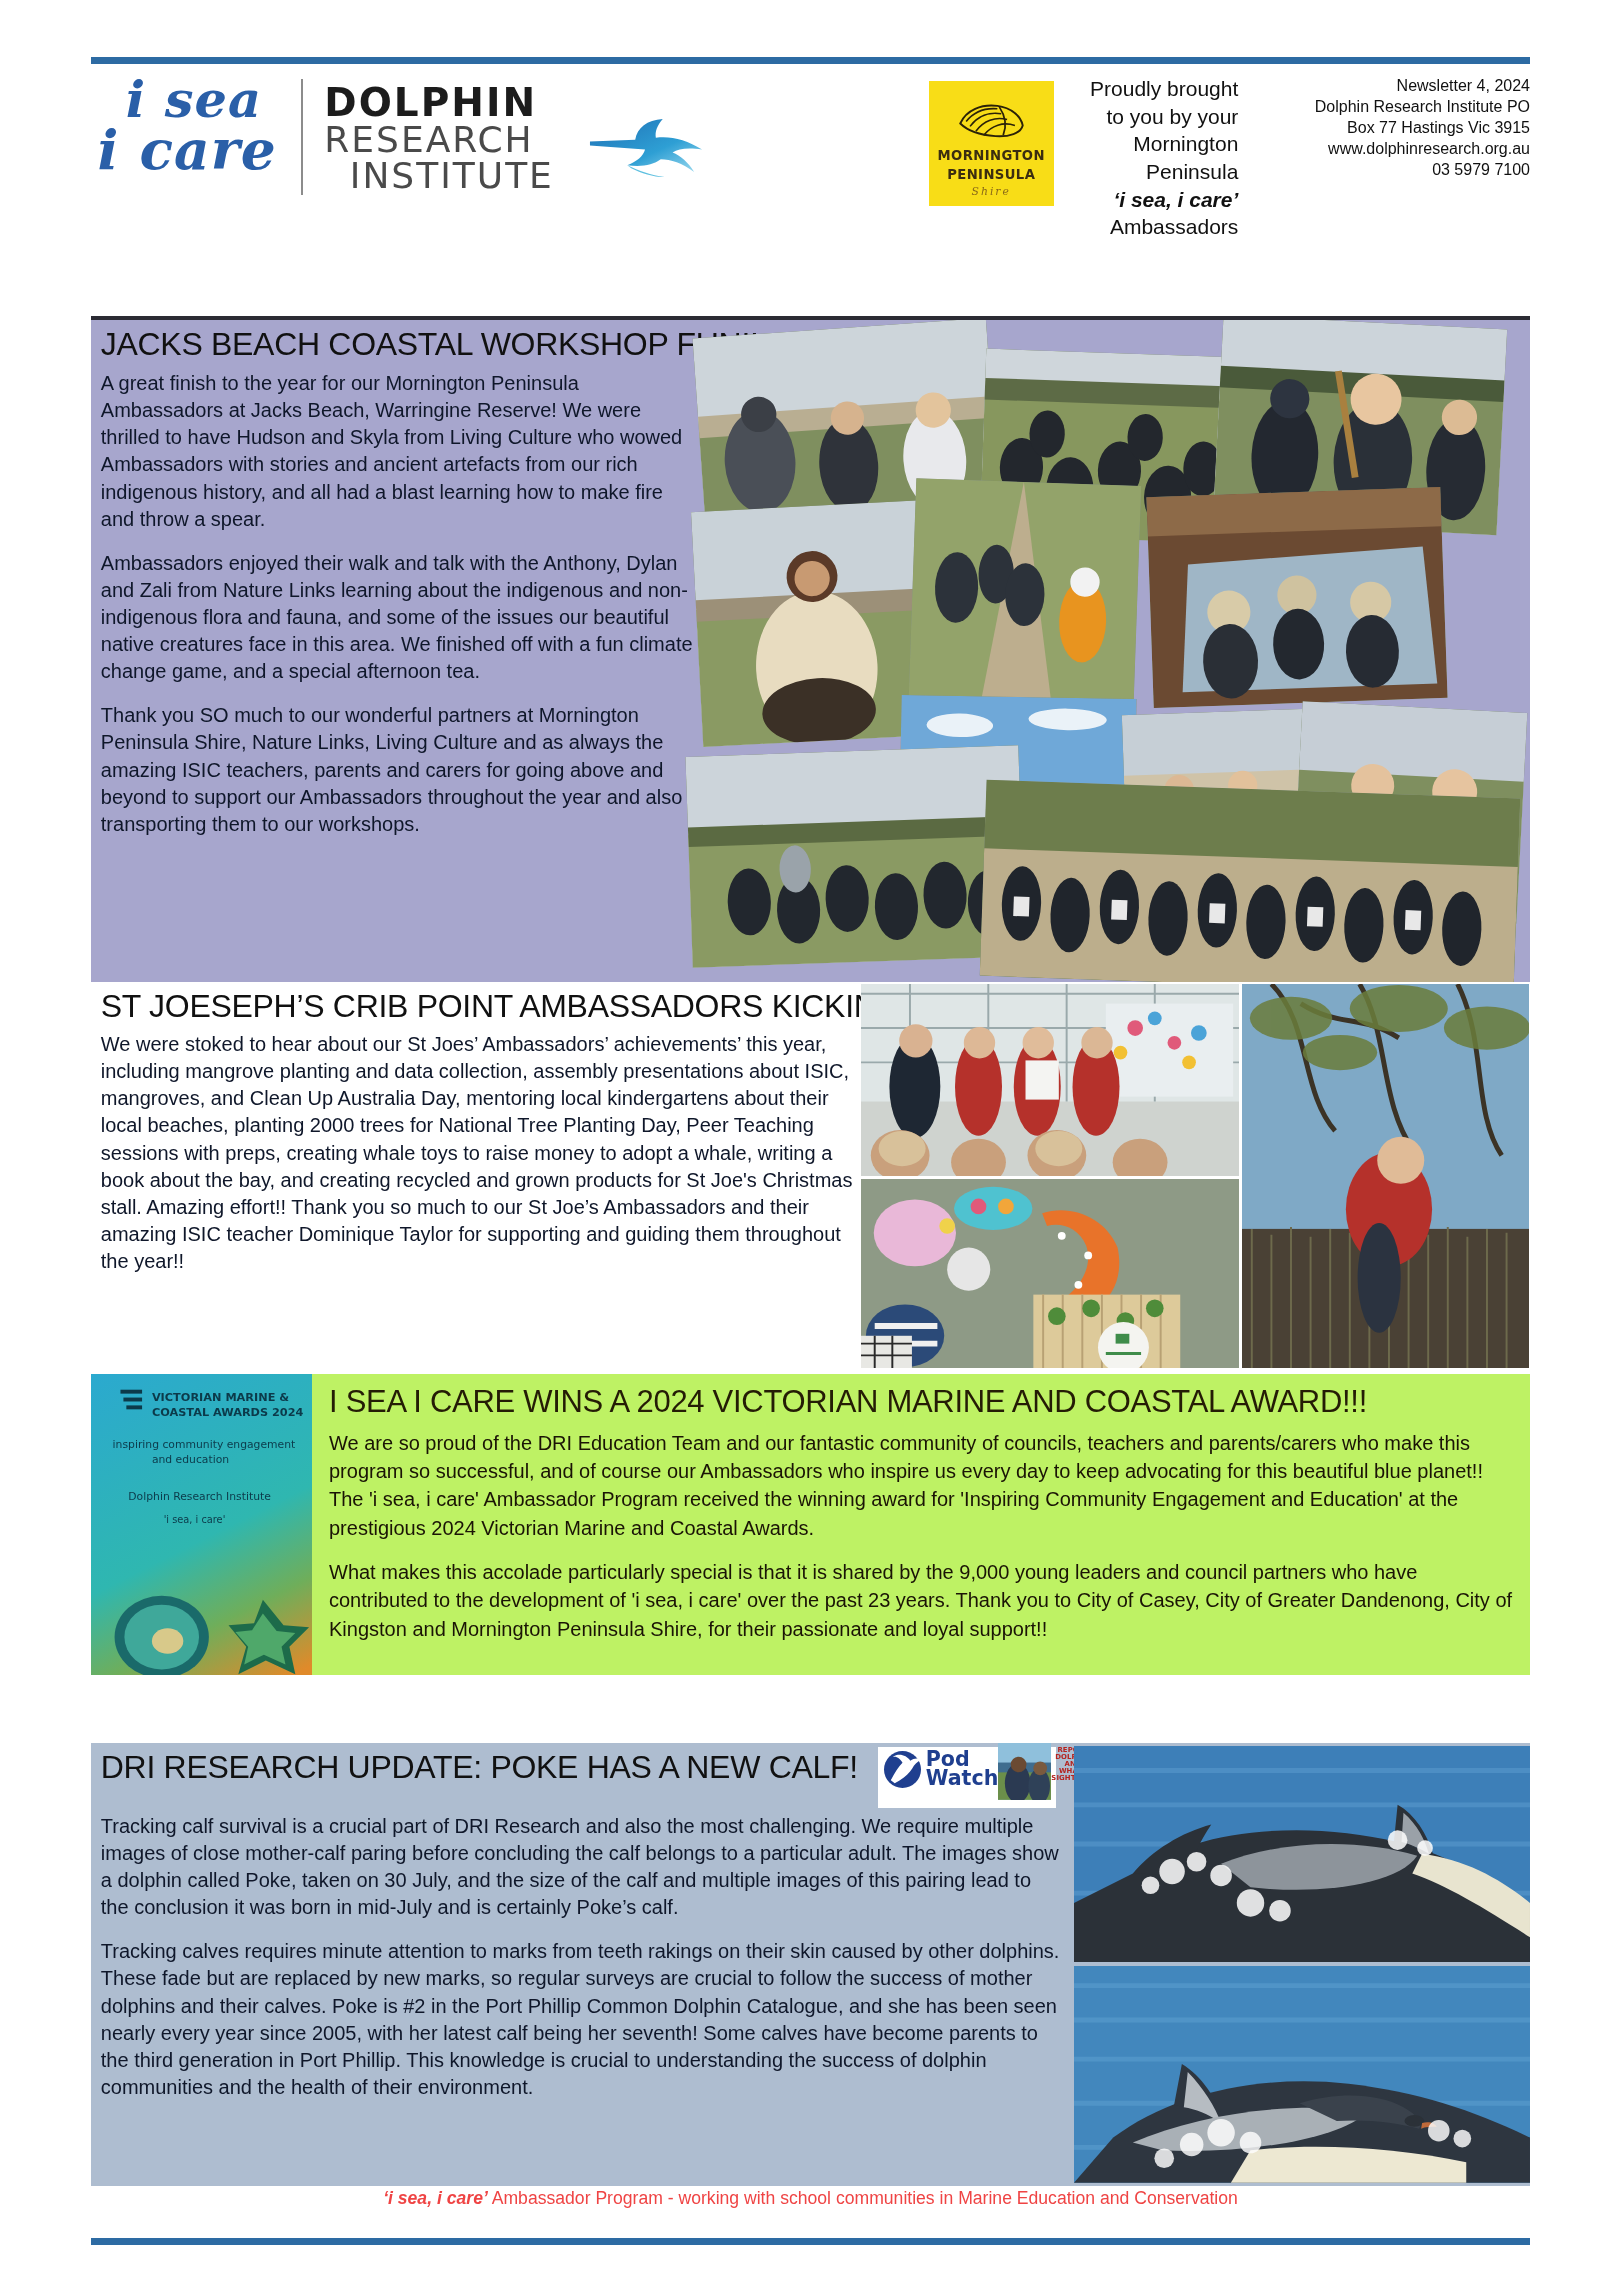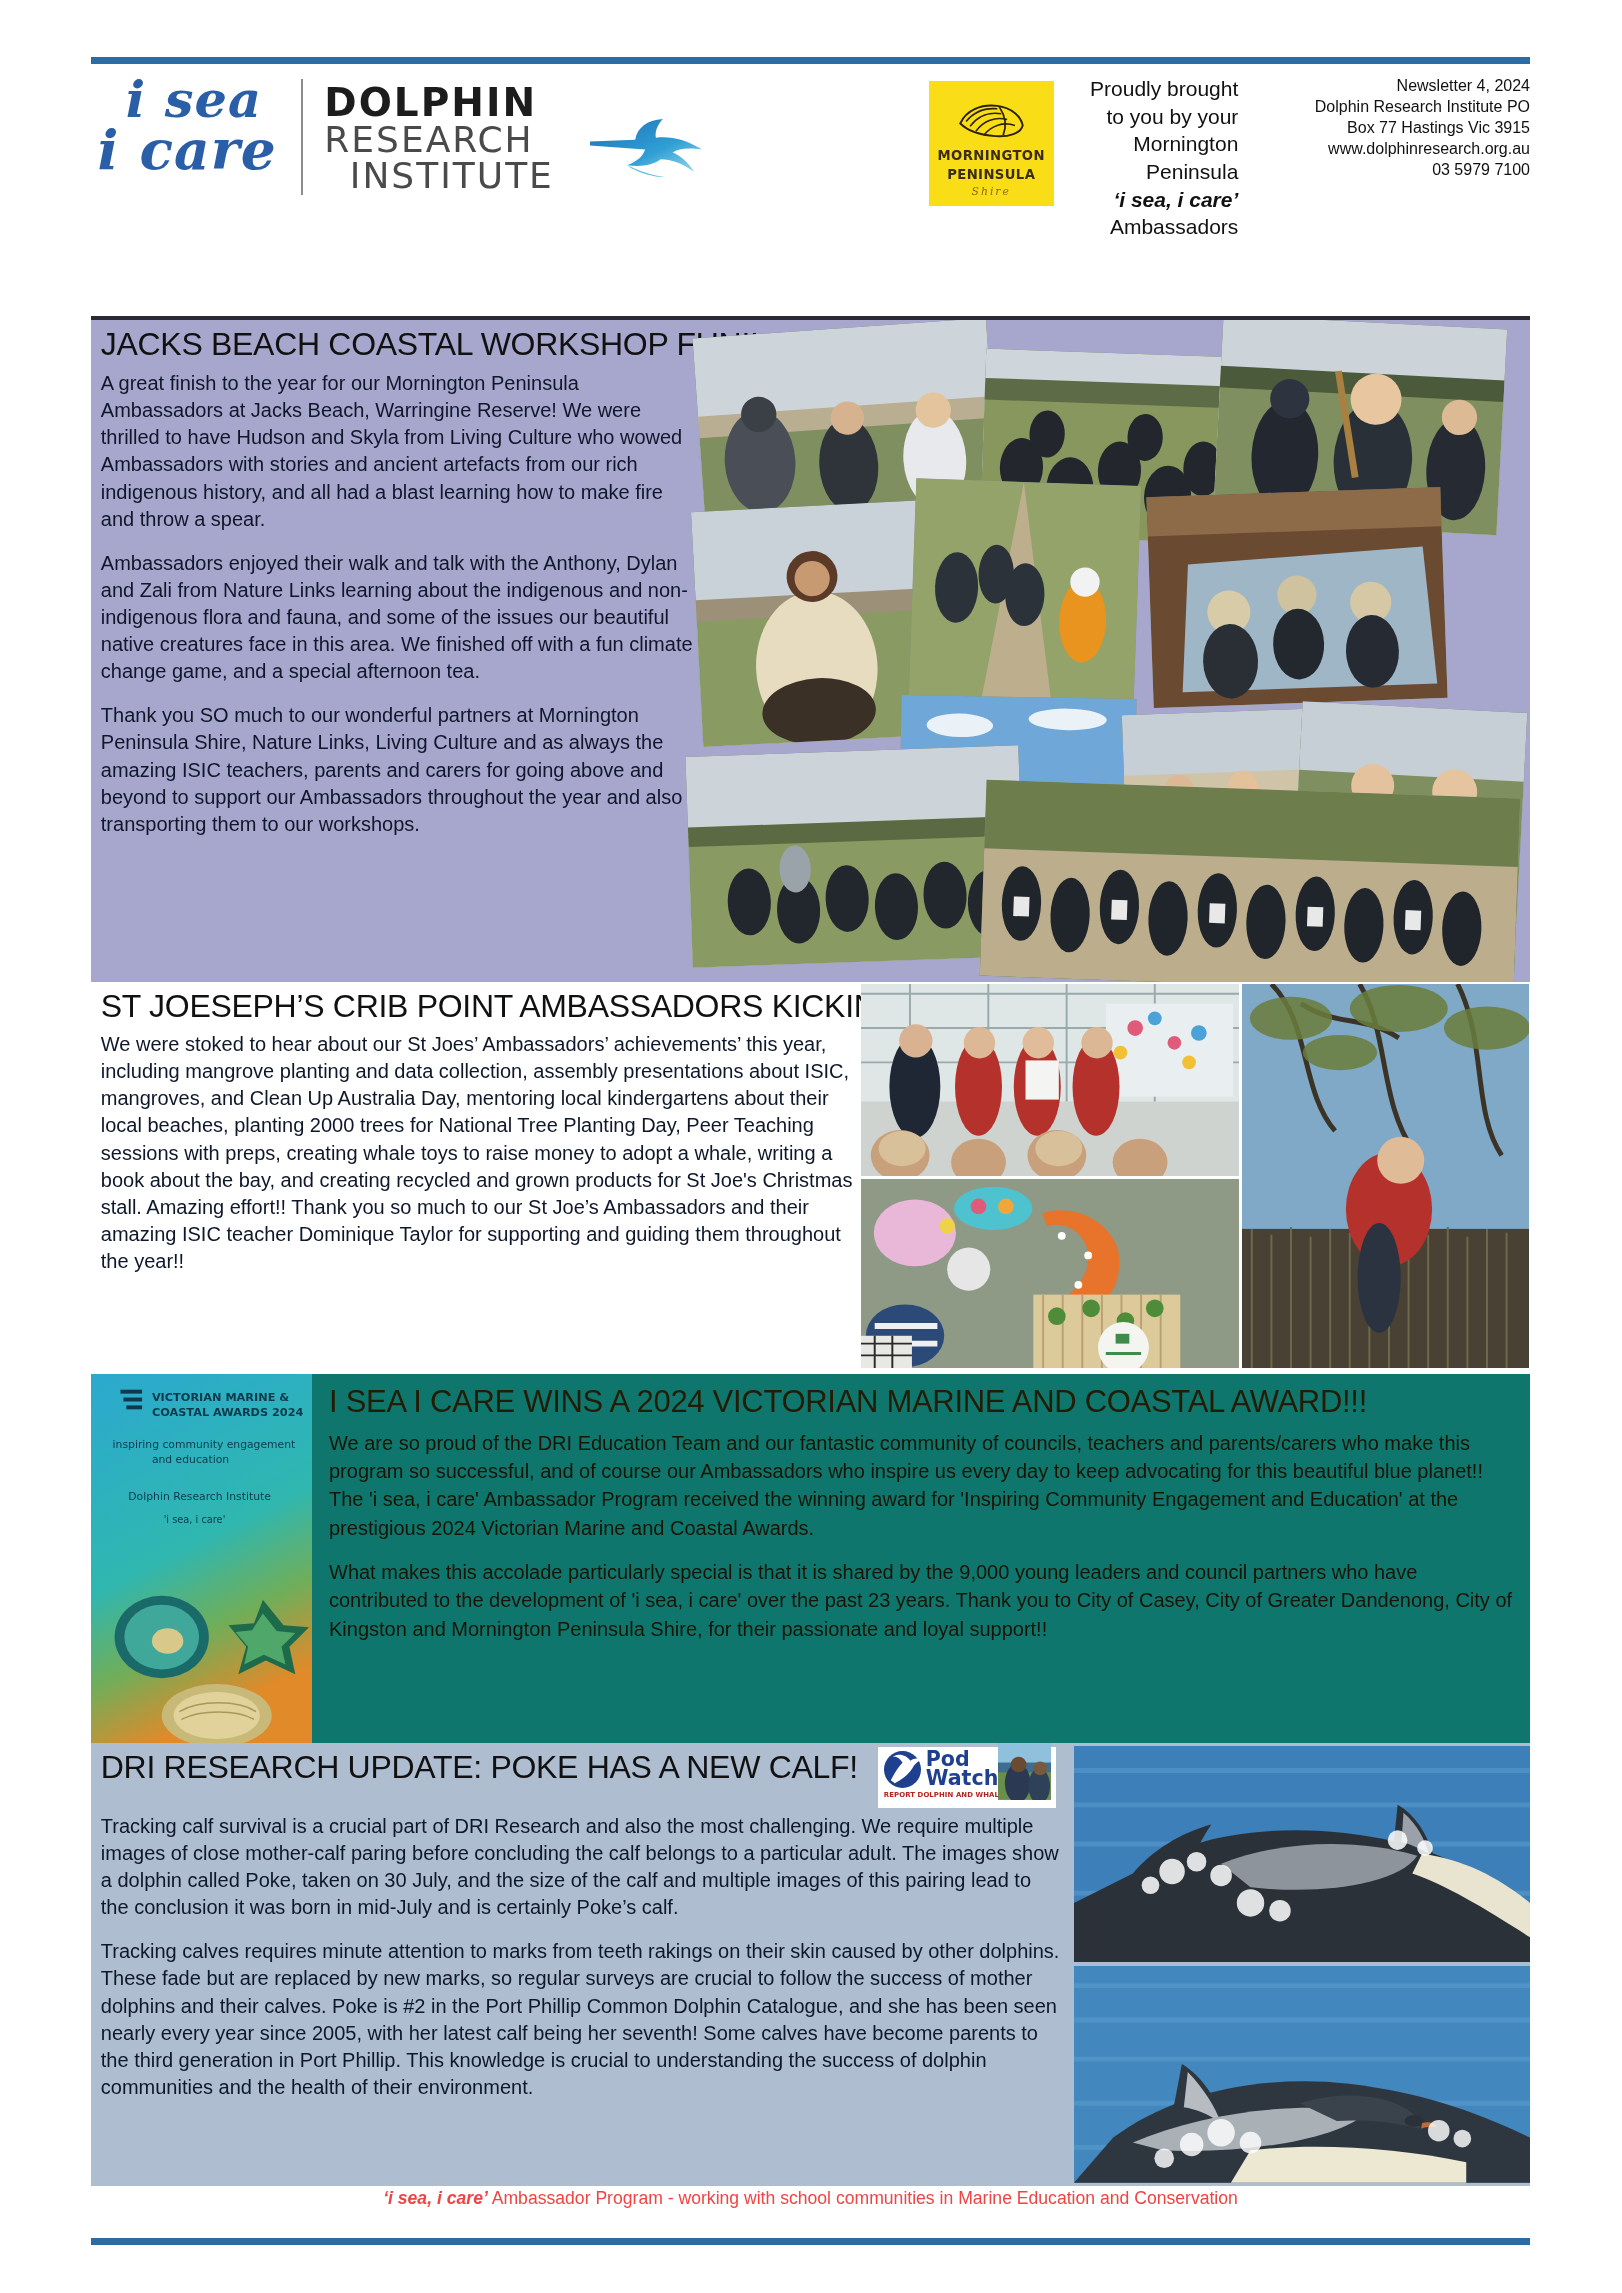--- a/index.html
+++ b/index.html
@@ -158,21 +158,21 @@
   
   .sec {
     position: absolute;
     left: 91px;
     width: 1439px;
     border-top: 4.9px solid #2b2b33;
     overflow: hidden;
   }
   .sec-1 { top: 316px;  height: 667px; background: #a7a6cd; }
   .sec-2 { top: 982px; height: 392px; background: #ffffff; border-top: none; }
-  .sec-3 { top: 1374px; height: 369px; background: #0f766e; border-top: none; }
+  .sec-3 { top: 1374px; height: 301px; background: #bef264; border-top: none; }
   .sec-4 { top: 1743px; height: 443px; background: #aebdd0; border-top: none; }
 
   .sec-title {
     font-family: "Liberation Sans", sans-serif;
     font-size: 32px;
     font-weight: normal;
     letter-spacing: -0.3px;
     color: #111;
     margin: 0;
     padding: 0;
@@ -240,21 +240,21 @@
   .s4-titlerow {
     display: flex;
     align-items: flex-start;
     gap: 20px;
     margin-bottom: 4.9px;
   }
   .podwatch {
     width: 178px; height: 61px;
     background: #fff;
     display: flex;
-    flex-direction: column;
+    flex-direction: row;
     position: relative;
     flex: none;
     margin-top: -2px;
   }
   .pw-main { display: flex; align-items: center; height: 45px; padding-left: 2.9px; }
   .pw-text { margin-left: 2px; }
   .pw-pod, .pw-watch {
     font-family: "DejaVu Sans", sans-serif;
     font-weight: bold;
     color: #1f3f8f;

